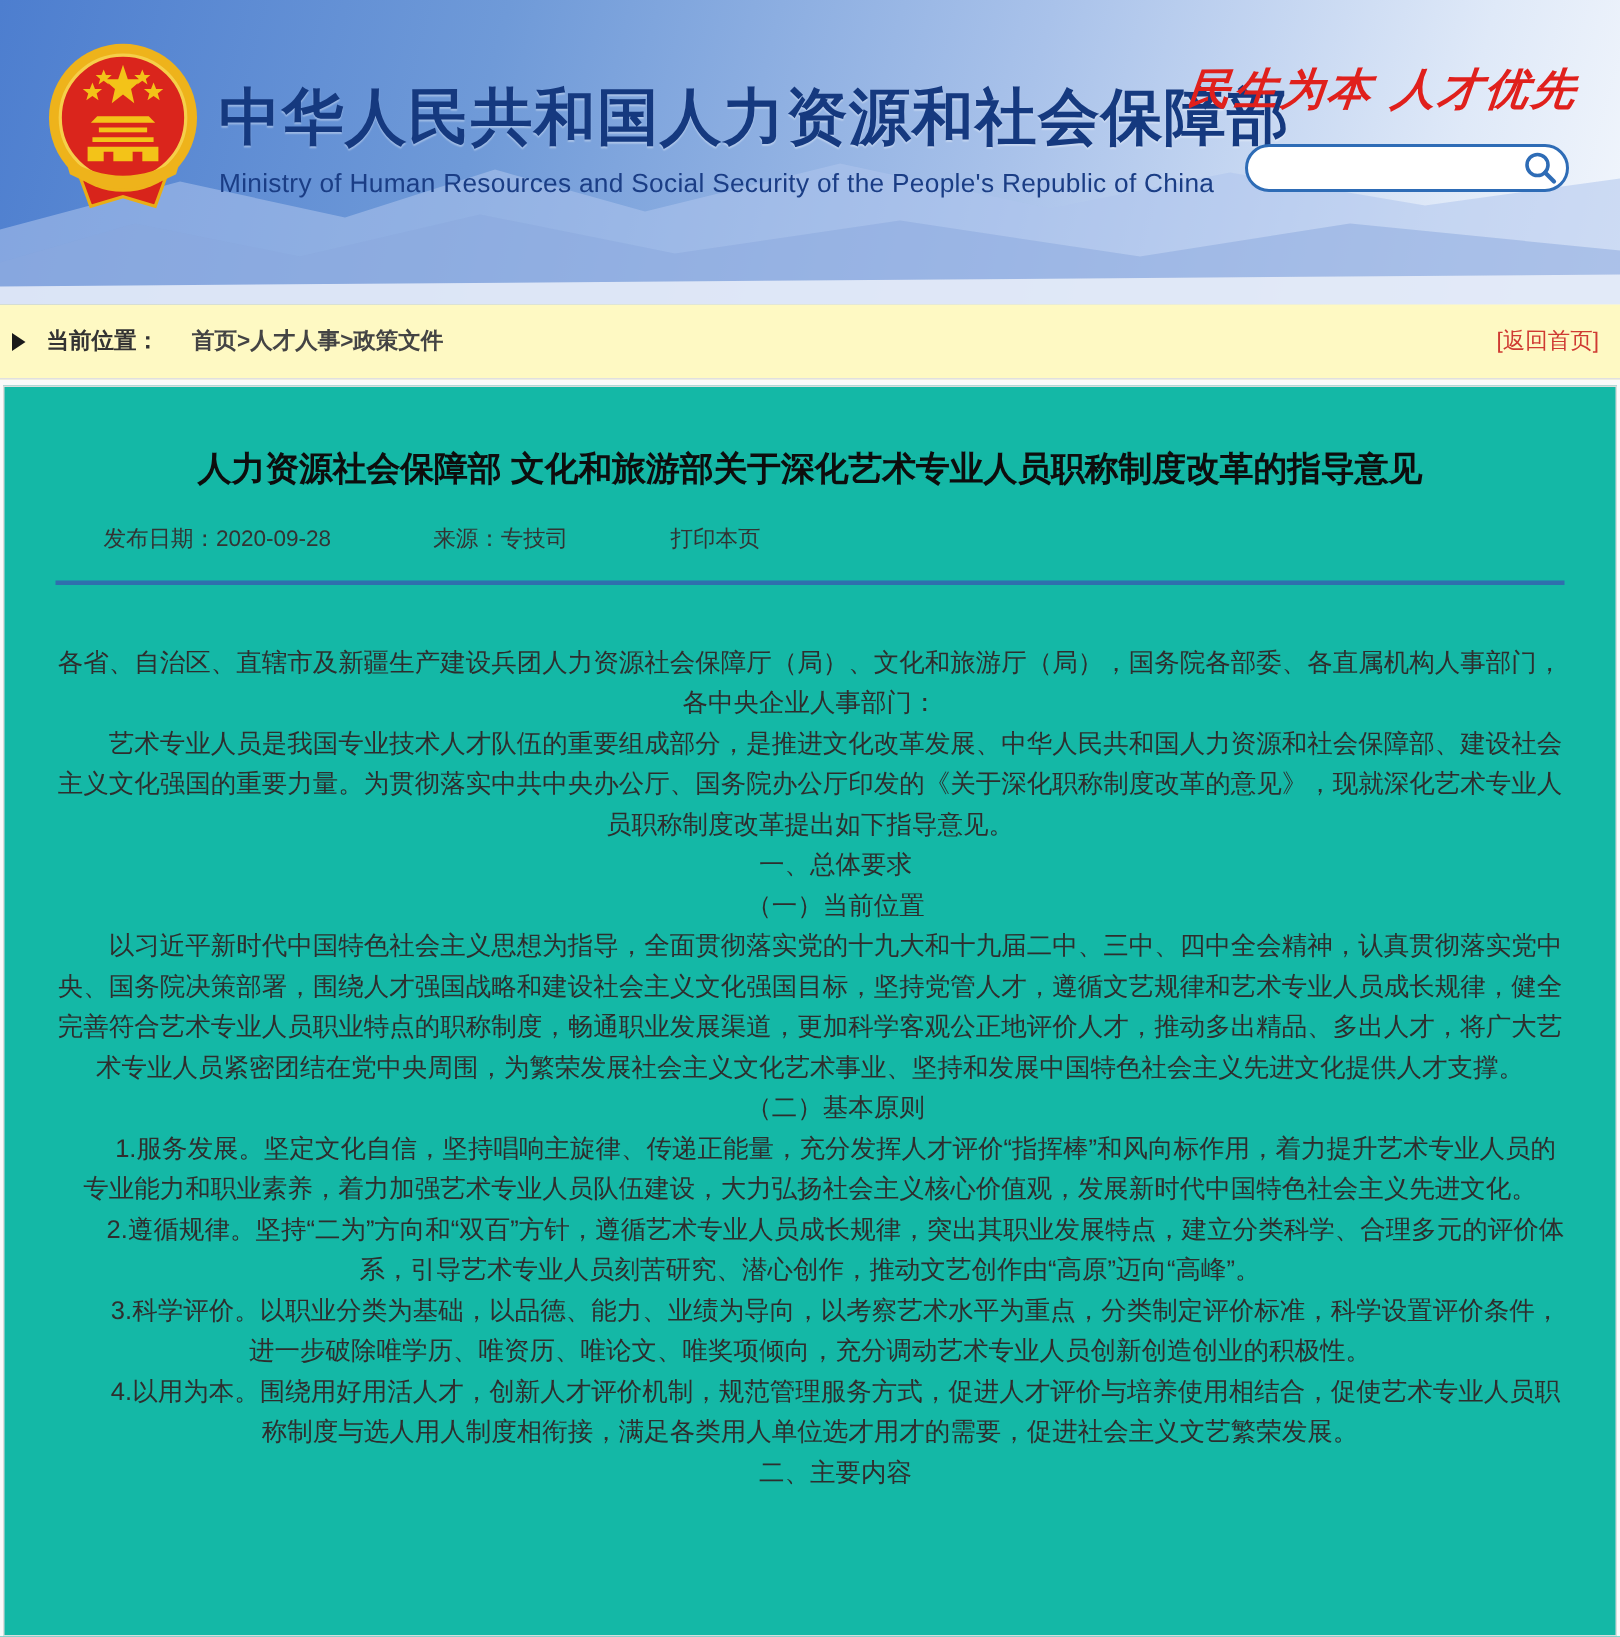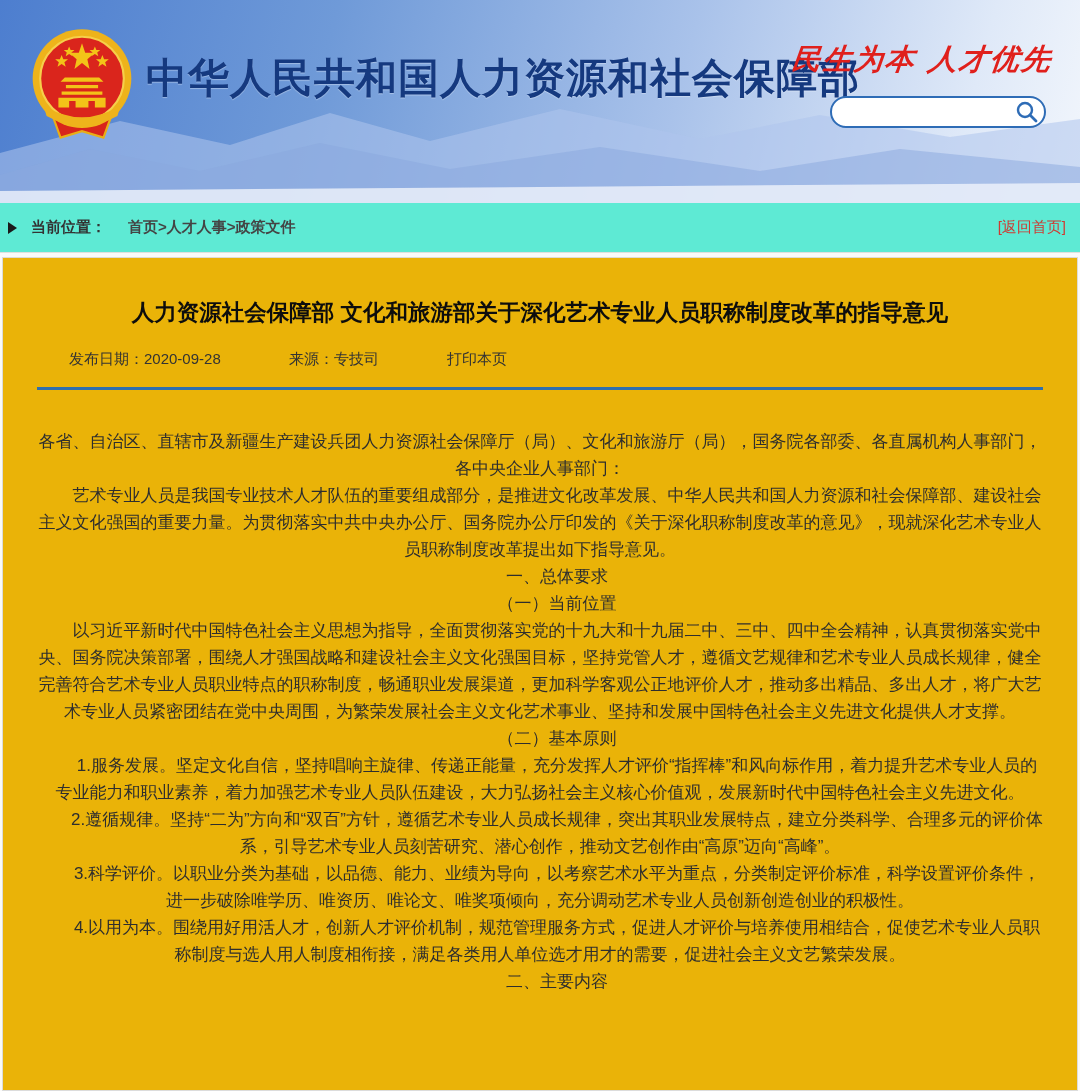--- a/index.html
+++ b/index.html
@@ -36,37 +36,37 @@
     display:flex;align-items:center;justify-content:flex-end;box-sizing:border-box;
   }
   .search-input{
     flex:1;height:26px;border:none;outline:none;background:transparent;
     padding:0 4px 0 14px;font-size:14px;color:#333;
     font-family:"Liberation Sans","DejaVu Sans",sans-serif;
   }
   .search-icon{width:26px;height:26px;margin-right:4px;cursor:pointer;flex:0 0 auto;}
   
   .breadcrumb-bar{
-    position:relative;width:1080px;height:50px;background:#5eead4;
+    position:relative;width:1080px;height:50px;background:#fef9c3;
     display:flex;align-items:center;box-sizing:border-box;padding:0 14px 0 8px;
     border-bottom:1px solid #e0e0e0;
   }
   .crumb-arrow{
     width:0;height:0;border-left:9px solid #1a1a1a;
     border-top:6px solid transparent;border-bottom:6px solid transparent;
     margin-right:14px;flex:0 0 auto;
   }
   .crumb-label{font-size:15px;font-weight:bold;color:#333;}
   .crumb-path{font-size:15px;color:#444;margin-left:22px;cursor:pointer;font-weight:bold;}
   .return-home{
     margin-left:auto;font-size:15px;color:#cf3a32;text-decoration:none;cursor:pointer;
   }
   
   .content-panel{
-    position:relative;width:1076px;margin:4px auto 0 auto;background:#eab308;
+    position:relative;width:1076px;margin:4px auto 0 auto;background:#14b8a6;
     border:1px solid #dcdcdc;box-sizing:border-box;min-height:834px;
     padding:40px 34px 20px 34px;
   }
   .article-title{
     margin:0;text-align:center;font-size:22.5px;font-weight:bold;color:#0d0d0d;
     line-height:30px;
   }
   .article-meta{
     margin-top:22px;text-align:left;font-size:15px;color:#333;
   }
@@ -104,20 +104,21 @@
     <polygon points="62,19 63.4,22.4 67,22.4 64.2,24.8 65.2,28.2 62,26 58.8,28.2 59.8,24.8 57,22.4 60.6,22.4" fill="#f3c318"></polygon>
     <path d="M30,52 L70,52 L66,48 L34,48 Z" fill="#f3c318"></path>
     <rect x="35" y="55" width="30" height="3" fill="#f3c318"></rect>
     <path d="M31,61 L69,61 L69,64 L31,64 Z" fill="#f3c318"></path>
     <path d="M28,67 L72,67 L72,76 L62,76 L62,70 L56,70 L56,76 L44,76 L44,70 L38,70 L38,76 L28,76 Z" fill="#f3c318"></path>
     <path d="M14,74 Q50,96 86,74 L83,84 Q50,102 17,84 Z" fill="#eeb31b"></path>
   </svg>
 
   <div class="titles">
     <div class="title-zh">中华人民共和国人力资源和社会保障部</div>
+    <div class="title-en">Ministry of Human Resources and Social Security of the People's Republic of China</div>
   </div>
 
   <div class="slogan">民生为本 人才优先</div>
 
   <div class="search-box">
     <input class="search-input" type="text" value="" style="">
     <svg class="search-icon" viewBox="0 0 26 26">
       <circle cx="11" cy="11" r="7" fill="none" stroke="#2e6cb6" stroke-width="2.4"></circle>
       <line x1="16" y1="16" x2="22" y2="22" stroke="#2e6cb6" stroke-width="2.8" stroke-linecap="round"></line>
     </svg>

